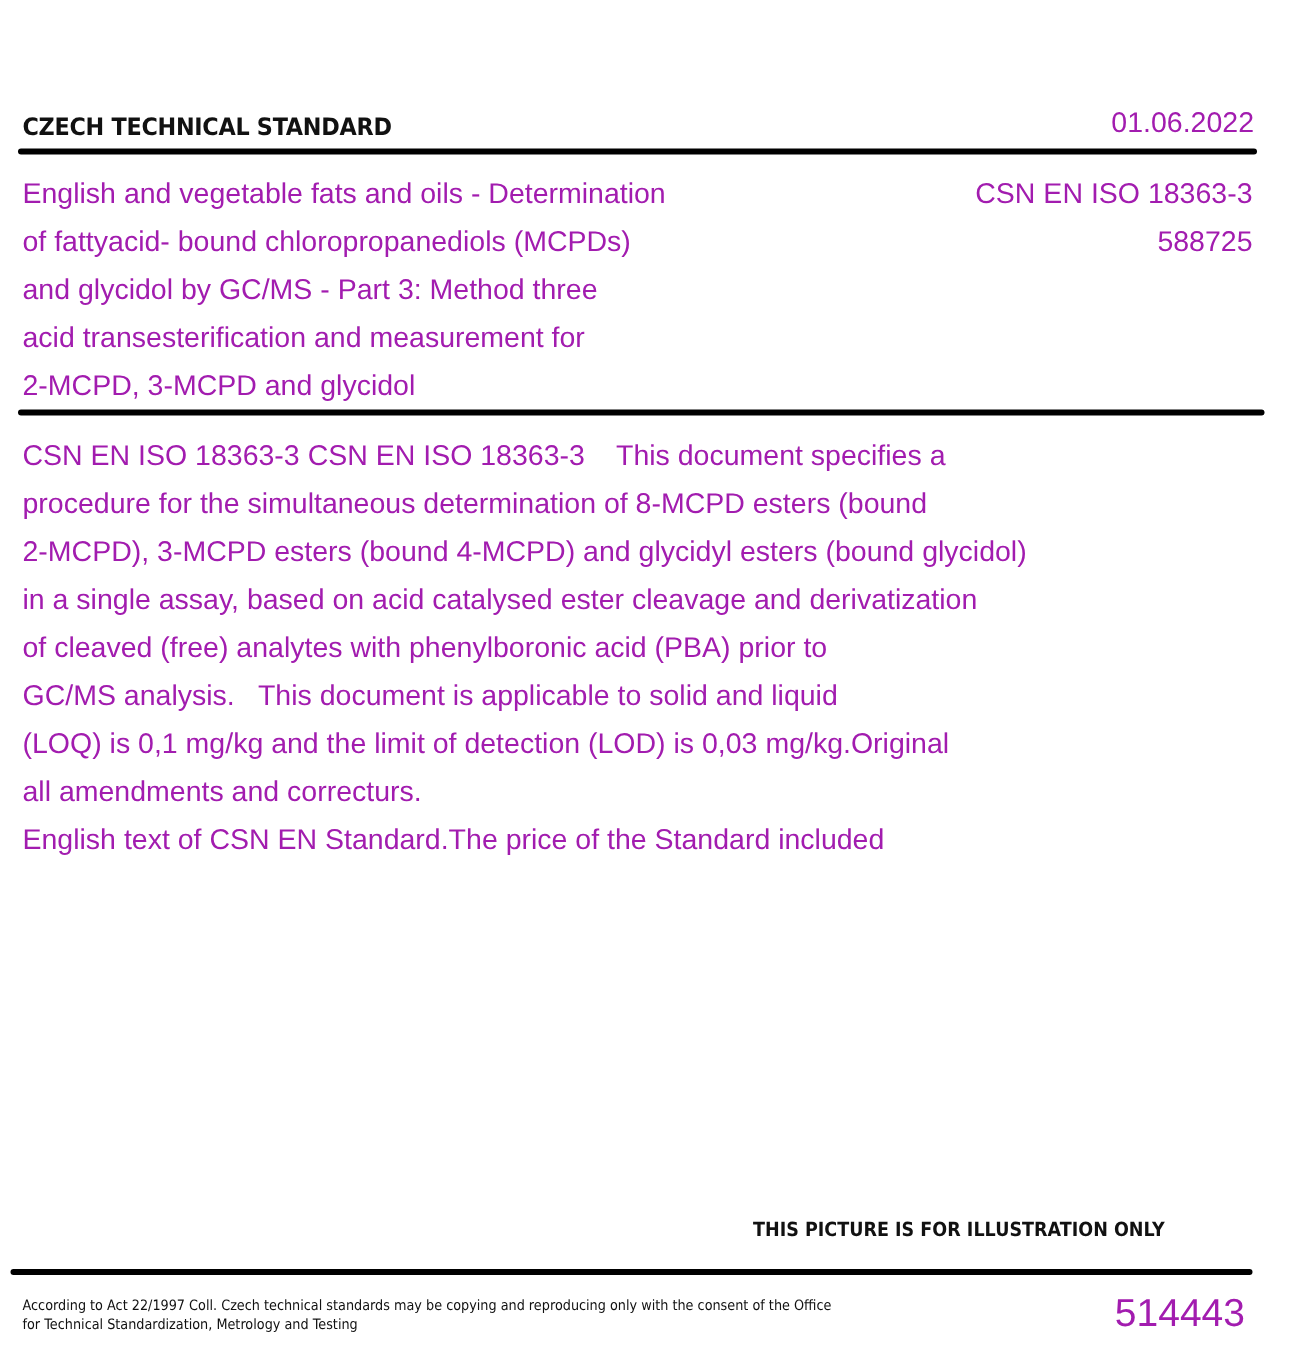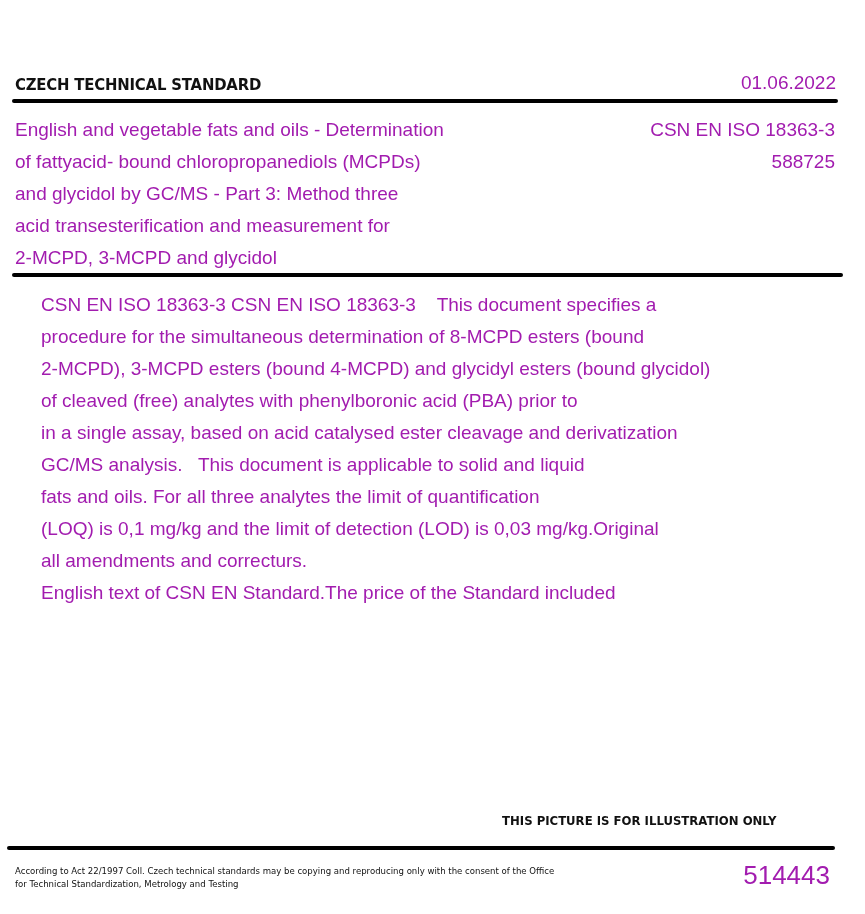--- a/index.html
+++ b/index.html
@@ -9,21 +9,21 @@
     .header-label {
       left: 15px; top: 75px; font-family: "DejaVu Sans", sans-serif;
       font-weight: bold; font-size: 16px; color: #111; letter-spacing: -0.2px;
       transform: scaleX(0.93); transform-origin: left top;
     }
     .date { right: 29px; top: 72px; font-size: 19px; }
     .rule { background: #000; height: 4px; border-radius: 2px; }
     .title-block { left: 15px; top: 114px; font-size: 19px; line-height: 32px; width: 520px; }
     .title-block div { white-space: nowrap; }
     .code-block { right: 30px; top: 114px; font-size: 19px; line-height: 32px; text-align: right; }
-    .desc-block { left: 15px; top: 289px; font-size: 19px; line-height: 32px; width: 820px; margin-left: 26px; }
+    .desc-block { left: 15px; top: 289px; font-size: 19px; line-height: 32px; width: 820px; }
     .desc-block div { white-space: pre; }
     .illus {
       left: 502px; top: 813px; font-family: "DejaVu Sans", sans-serif;
       font-weight: bold; font-size: 13px; color: #111;
       transform: scaleX(0.9); transform-origin: left top; white-space: nowrap;
     }
     .legal {
       left: 15px; top: 865px; font-family: "DejaVu Sans", sans-serif;
       font-size: 9.5px; line-height: 12.5px; color: #111;
       transform: scaleX(0.9); transform-origin: left top; white-space: nowrap;
@@ -50,24 +50,23 @@
   <div>CSN EN ISO 18363-3</div>
   <div>588725</div>
 </div>
 
 <div class="abs rule" style="left:12px; top:273px; width:831px;"></div>
 
 <div class="abs teal desc-block">
   <div>CSN EN ISO 18363-3 CSN EN ISO 18363-3    This document specifies a</div>
   <div>procedure for the simultaneous determination of 8-MCPD esters (bound</div>
   <div>2-MCPD), 3-MCPD esters (bound 4-MCPD) and glycidyl esters (bound glycidol)</div>
+  <div>in a single assay, based on acid catalysed ester cleavage and derivatization</div>
   <div>of cleaved (free) analytes with phenylboronic acid (PBA) prior to</div>
-  <div>in a single assay, based on acid catalysed ester cleavage and derivatization</div>
   <div>GC/MS analysis.   This document is applicable to solid and liquid</div>
-  <div>fats and oils. For all three analytes the limit of quantification</div>
   <div>(LOQ) is 0,1 mg/kg and the limit of detection (LOD) is 0,03 mg/kg.Original</div>
   <div>all amendments and correcturs.</div>
   <div>English text of CSN EN Standard.The price of the Standard included</div>
 </div>
 
 <div class="abs illus">THIS PICTURE IS FOR ILLUSTRATION ONLY</div>
 
 <div class="abs rule" style="left:7px; top:846px; width:828px;"></div>
 
 <div class="abs legal">

